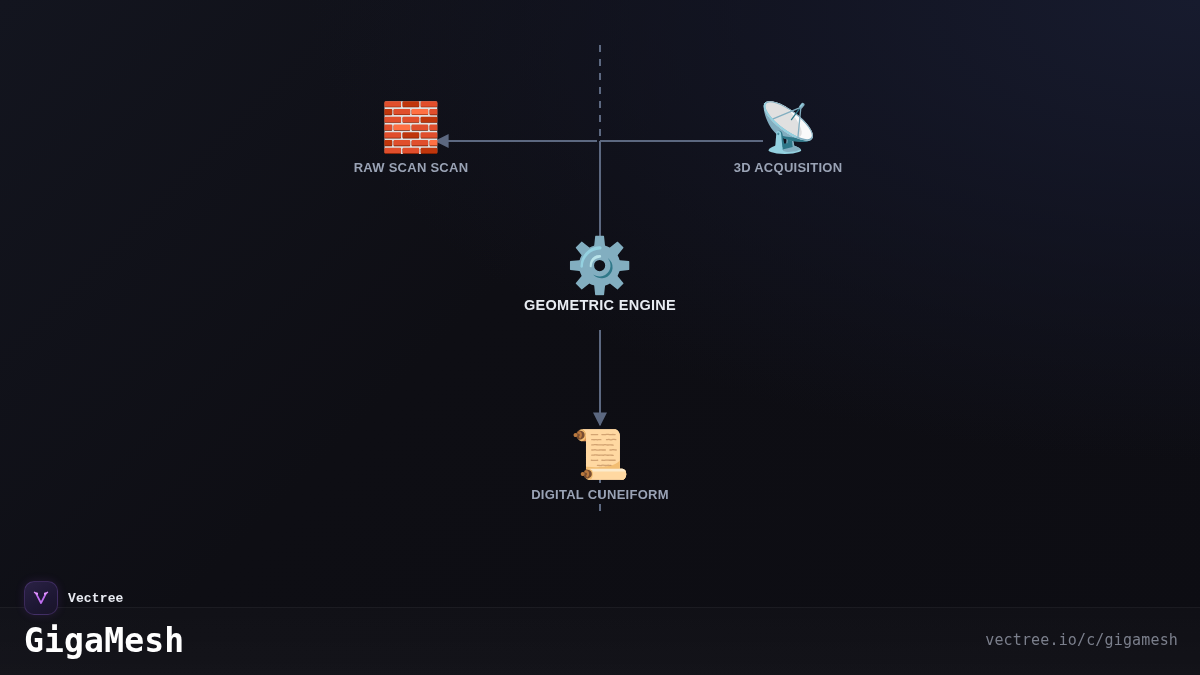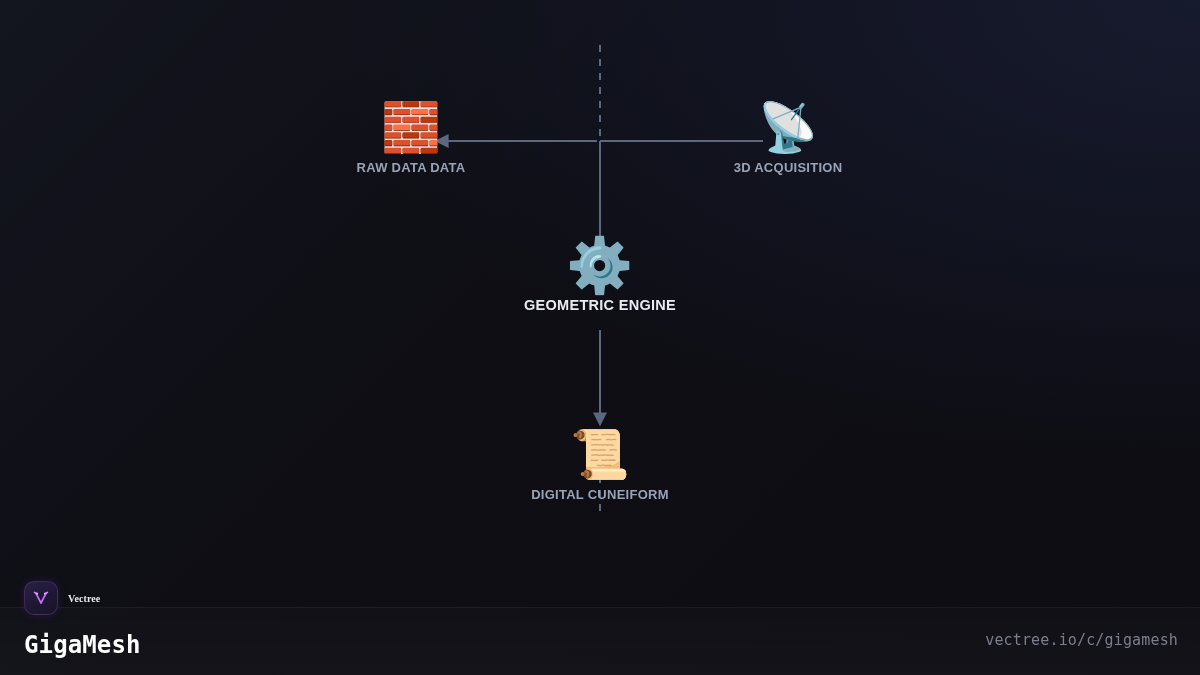--- a/index.html
+++ b/index.html
@@ -85,32 +85,32 @@
     height: 32px;
     border-radius: 10px;
     background: linear-gradient(150deg, #2a2144 0%, #1d1733 60%, #191428 100%);
     border: 1px solid rgba(170,110,240,0.22);
     display: flex;
     align-items: center;
     justify-content: center;
     box-shadow: 0 0 10px rgba(140,70,220,0.16);
   }
   #brand-name {
-    font-family: Liberation Serif, serif;
-    font-size: 10px;
+    font-family: Liberation Mono, monospace;
+    font-size: 13px;
     font-weight: bold;
     color: #e9ebf2;
     letter-spacing: 0.01em;
   }
   #page-title {
     position: absolute;
     left: 24px;
     bottom: 18px;
     font-family: "DejaVu Sans Mono", monospace;
-    font-size: 24px;
+    font-size: 33px;
     font-weight: bold;
     color: #ffffff;
     letter-spacing: 0.005em;
     line-height: 1;
   }
   #footer-url {
     position: absolute;
     right: 22px;
     bottom: 26px;
     font-family: "DejaVu Sans Mono", monospace;
@@ -142,21 +142,21 @@
 
     <line x1="600" y1="141" x2="600" y2="236" stroke="#5c6880" stroke-width="2"></line>
 
     <line x1="600" y1="330" x2="600" y2="425" stroke="#5c6880" stroke-width="2" marker-end="url(#arrow-down)"></line>
 
     <line x1="600" y1="476" x2="600" y2="513" stroke="#5c6880" stroke-width="2" stroke-dasharray="7 7"></line>
   </svg>
 
   <div class="node secondary" style="left:411px; top:103px;">
     <span class="node-icon">🧱</span>
-    <span class="node-label">RAW DATA DATA</span>
+    <span class="node-label">RAW SCAN SCAN</span>
   </div>
 
   <div class="node secondary" style="left:788px; top:103px;">
     <span class="node-icon">📡</span>
     <span class="node-label">3D ACQUISITION</span>
   </div>
 
   <div class="node primary" style="left:600px; top:239px;">
     <span class="node-icon">⚙️</span>
     <span class="node-label">GEOMETRIC ENGINE</span>

